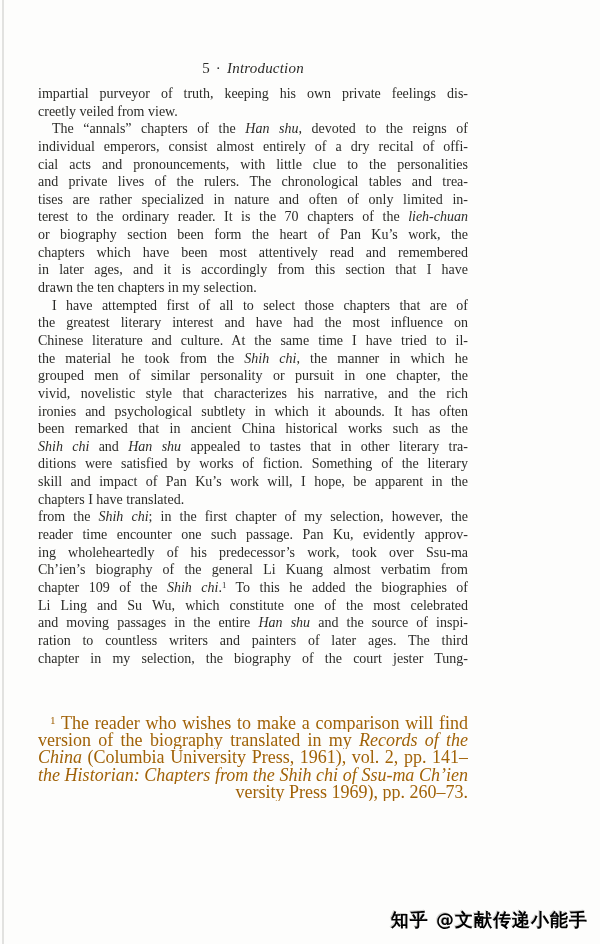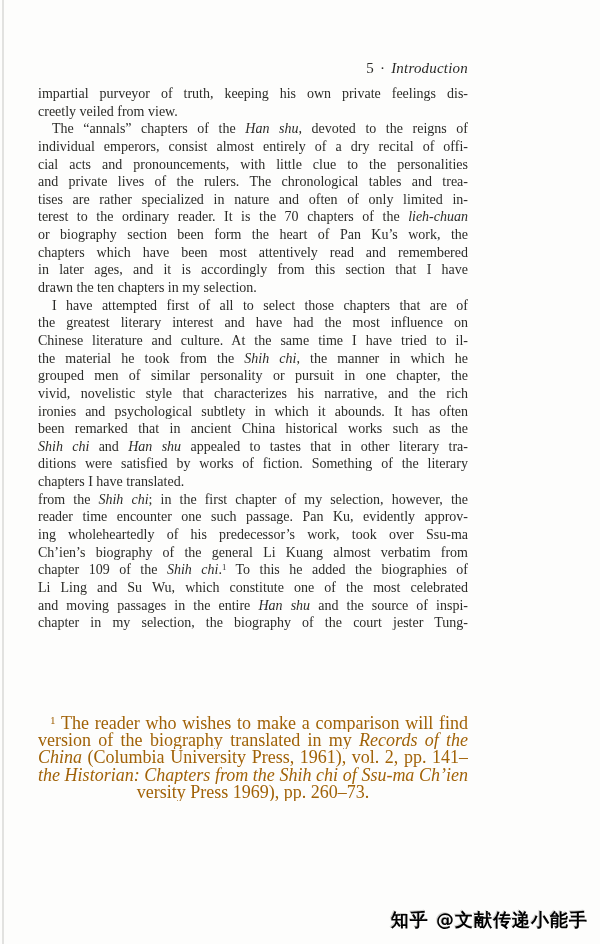--- a/index.html
+++ b/index.html
@@ -13,37 +13,37 @@
   .page {
     position: absolute; inset: 0;
     background: #fdfdfc;
   }
   .scan-edge {
     position: absolute; left: 2px; top: 0; width: 2px; height: 944px;
     background: #e2e2e0;
   }
   .running-header {
     position: absolute; top: 60px; left: 38px; width: 430px;
-    text-align: right;
+    text-align: center;
     font-size: 15px; color: #2b2b28;
     letter-spacing: 0.2px;
   }
   .running-header .sep { margin: 0 6px; }
   .it { font-style: italic; }
   .body-text {
     position: absolute; top: 85px; left: 38px; width: 430px;
     font-size: 14px; line-height: 17.65px; color: #2b2b28;
   }
   .tline {
     height: 17.65px; overflow: hidden;
     text-align: left;
   }
   .fline {
     height: 17.2px; overflow: hidden;
-    text-align: center;
+    text-align: right;
   }
   .just {
     text-align: justify;
     text-align-last: justify;
     -moz-text-align-last: justify;
   }
   .indent { text-indent: 14px; }
   .footnote {
     position: absolute; top: 715px; left: 38px; width: 430px;
     font-size: 18px; line-height: 17.2px; color: #a16207;
@@ -88,28 +88,30 @@
       <div class="tline just indent"><span>I have attempted first of all to select those chapters that are of</span></div>
       <div class="tline just"><span>the greatest literary interest and have had the most influence on</span></div>
       <div class="tline just"><span>Chinese literature and culture. At the same time I have tried to il-</span></div>
       <div class="tline just"><span>the material he took from the </span><span class="it">Shih chi</span><span>, the manner in which he</span></div>
       <div class="tline just"><span>grouped men of similar personality or pursuit in one chapter, the</span></div>
       <div class="tline just"><span>vivid, novelistic style that characterizes his narrative, and the rich</span></div>
       <div class="tline just"><span>ironies and psychological subtlety in which it abounds. It has often</span></div>
       <div class="tline just"><span>been remarked that in ancient China historical works such as the</span></div>
       <div class="tline just"><span class="it">Shih chi</span><span> and </span><span class="it">Han shu</span><span> appealed to tastes that in other literary tra-</span></div>
       <div class="tline just"><span>ditions were satisfied by works of fiction. Something of the literary</span></div>
+      <div class="tline just"><span>skill and impact of Pan Ku’s work will, I hope, be apparent in the</span></div>
       <div class="tline"><span>chapters I have translated.</span></div>
       <div class="tline just"><span>from the </span><span class="it">Shih chi</span><span>; in the first chapter of my selection, however, the</span></div>
       <div class="tline just"><span>reader time encounter one such passage. Pan Ku, evidently approv-</span></div>
       <div class="tline just"><span>ing wholeheartedly of his predecessor’s work, took over Ssu-ma</span></div>
       <div class="tline just"><span>Ch’ien’s biography of the general Li Kuang almost verbatim from</span></div>
       <div class="tline just"><span>chapter 109 of the </span><span class="it">Shih chi</span><span>.</span><sup>1</sup><span> To this he added the biographies of</span></div>
       <div class="tline just"><span>Li Ling and Su Wu, which constitute one of the most celebrated</span></div>
       <div class="tline just"><span>and moving passages in the entire </span><span class="it">Han shu</span><span> and the source of inspi-</span></div>
+      <div class="tline just"><span>ration to countless writers and painters of later ages. The third</span></div>
       <div class="tline just"><span>chapter in my selection, the biography of the court jester Tung-</span></div>
     </div>
 
   <div id="footnote" class="footnote">
       <div class="fline just indent"><sup>1</sup><span> The reader who wishes to make a comparison will find Ssu-ma Ch’ien’s</span></div>
       <div class="fline just"><span>version of the biography translated in my </span><span class="it">Records of the Grand Historian of</span></div>
       <div class="fline just"><span class="it">China</span><span> (Columbia University Press, 1961), vol. 2, pp. 141–54, and </span><span class="it">Records of</span></div>
       <div class="fline just"><span class="it">the Historian: Chapters from the Shih chi of Ssu-ma Ch’ien</span><span> (Columbia Uni-</span></div>
       <div class="fline"><span>versity Press 1969), pp. 260–73.</span></div>
     </div>

